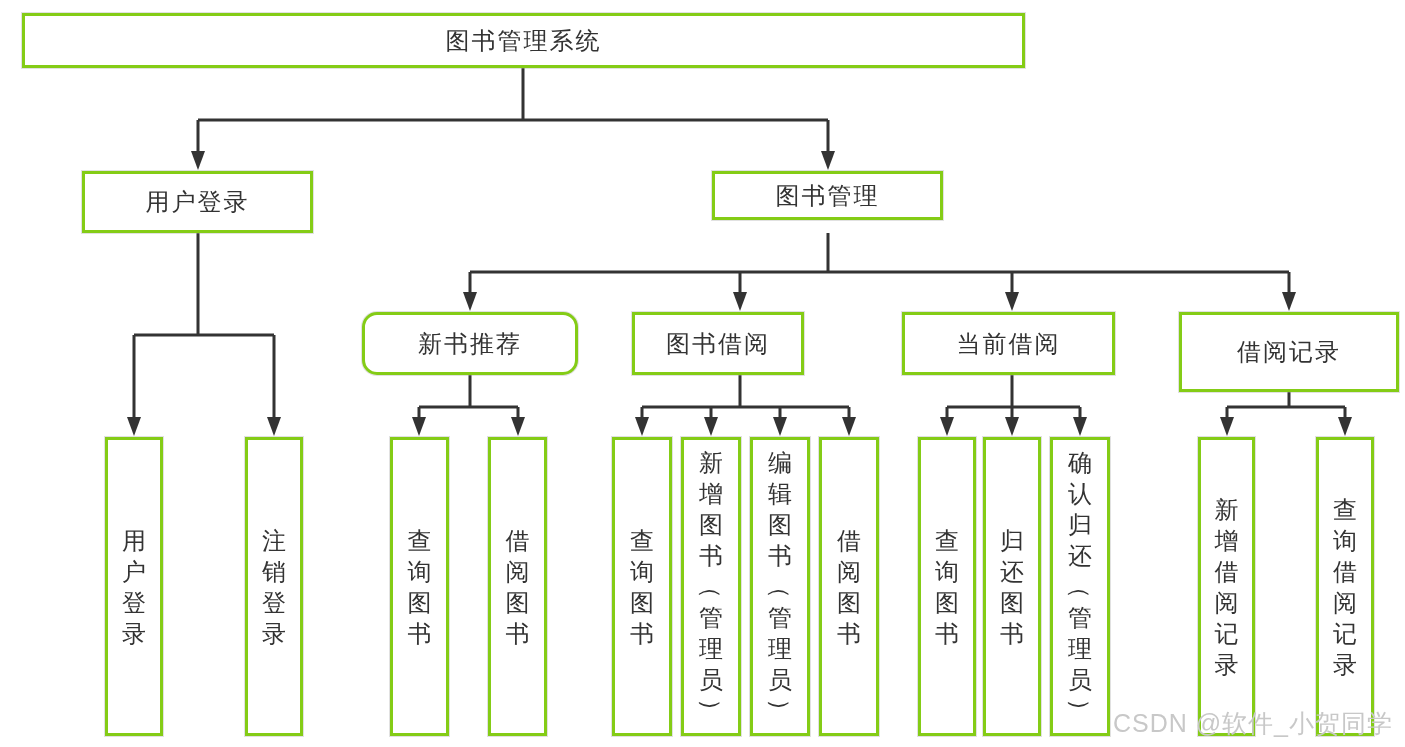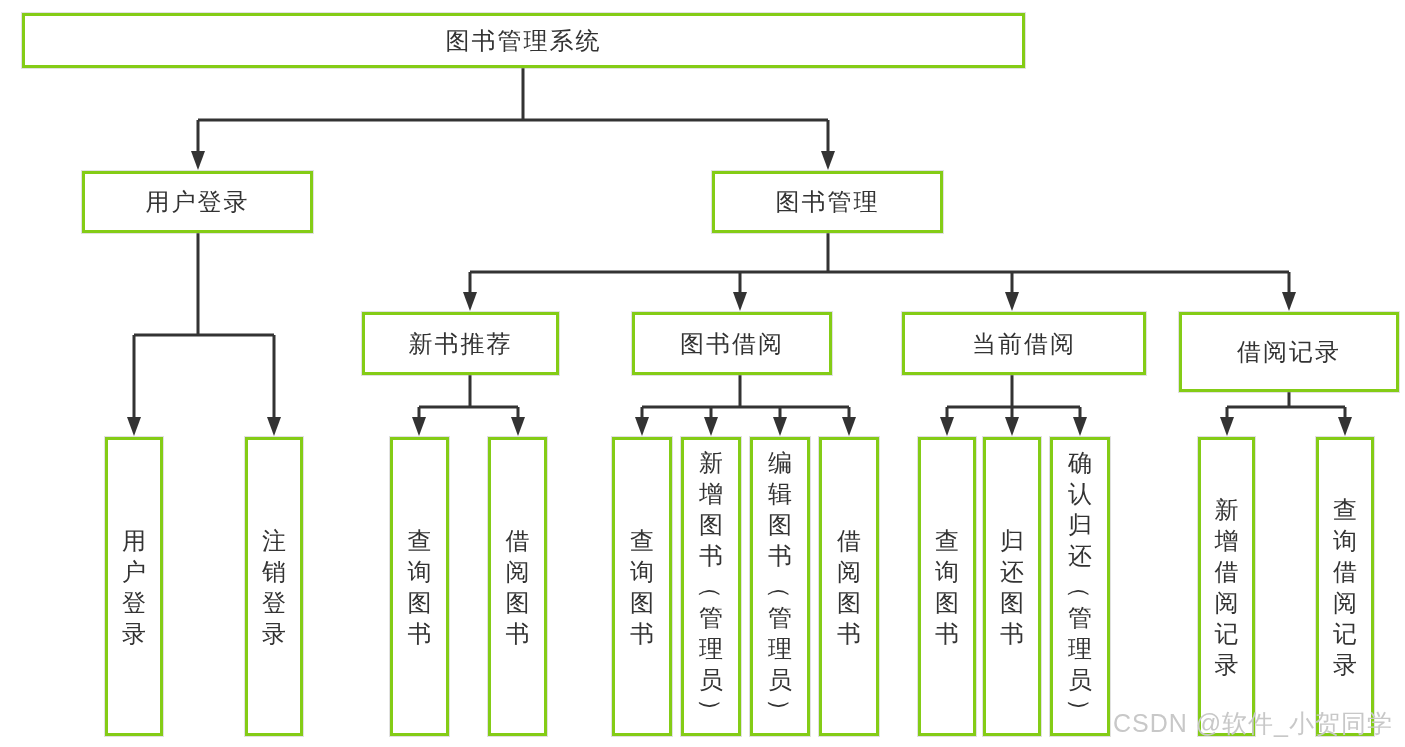--- a/index.html
+++ b/index.html
@@ -114,31 +114,31 @@
     <polygon points="1338,417 1352,417 1345,436" fill="#333333"></polygon>
   </svg>
 
   <div class="node" style="left:22px; top:13px; width:1003px; height:55px;">
     <span class="hlabel">图书管理系统</span>
   </div>
 
   <div class="node" style="left:82px; top:171px; width:231px; height:62px;">
     <span class="hlabel">用户登录</span>
   </div>
-  <div class="node" style="left:712px; top:171px; width:231px; height:62px;">
+  <div class="node" style="left:712px; top:171px; width:231px; height:49px;">
     <span class="hlabel">图书管理</span>
   </div>
 
-  <div class="node" style="left:362px; top:312px; width:197px; height:63px;">
+  <div class="node" style="left:362px; top:312px; width:216px; height:63px;border-radius:15px;">
     <span class="hlabel">新书推荐</span>
   </div>
-  <div class="node" style="left:632px; top:312px; width:200px; height:63px;">
+  <div class="node" style="left:632px; top:312px; width:172px; height:63px;">
     <span class="hlabel">图书借阅</span>
   </div>
-  <div class="node" style="left:902px; top:312px; width:244px; height:63px;">
+  <div class="node" style="left:902px; top:312px; width:213px; height:63px;">
     <span class="hlabel">当前借阅</span>
   </div>
   <div class="node" style="left:1179px; top:312px; width:220px; height:80px;">
     <span class="hlabel">借阅记录</span>
   </div>
 
   <div class="node leaf" style="left:105px; top:437px; width:58px; height:299px;">
     <div class="vtext">
         <span class="vchar">用</span>
         <span class="vchar">户</span>

